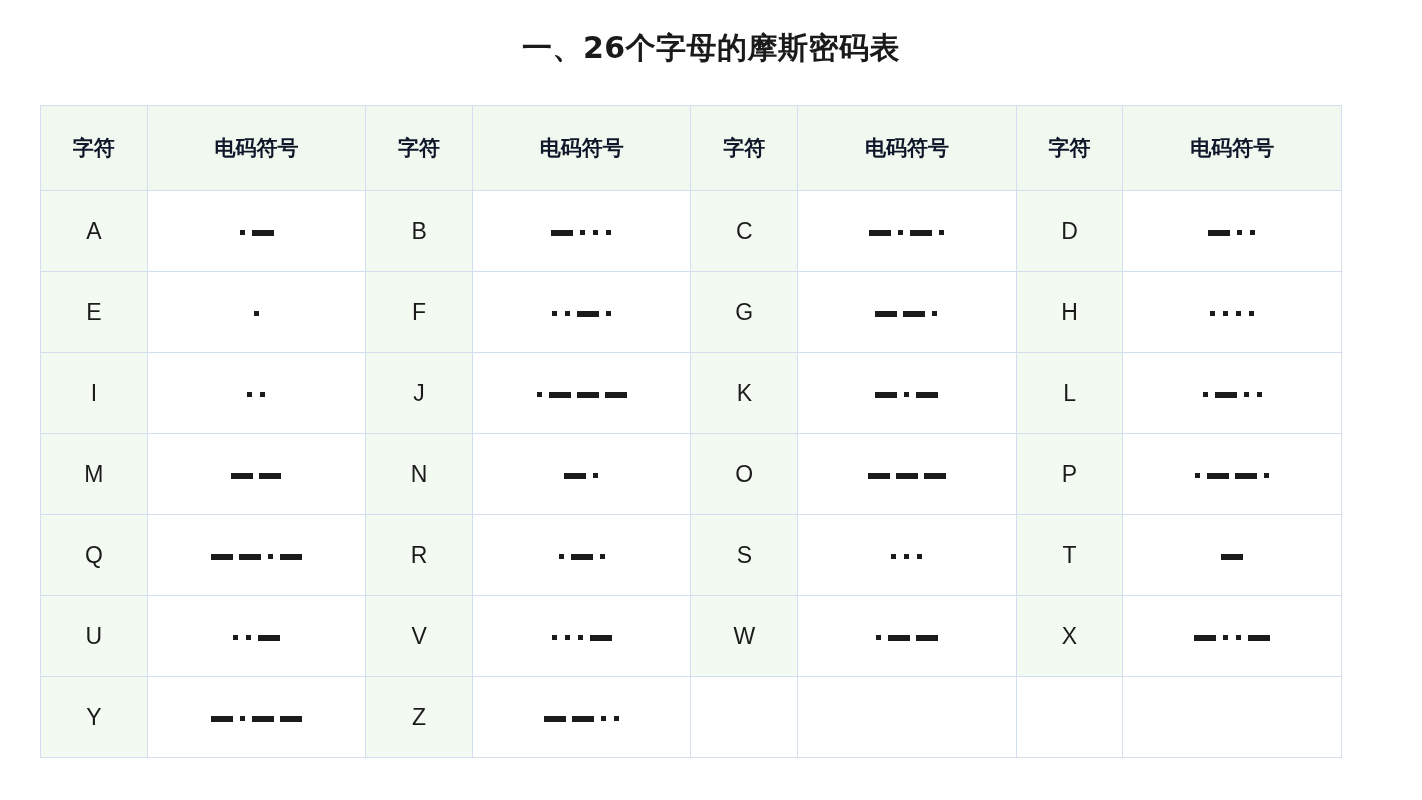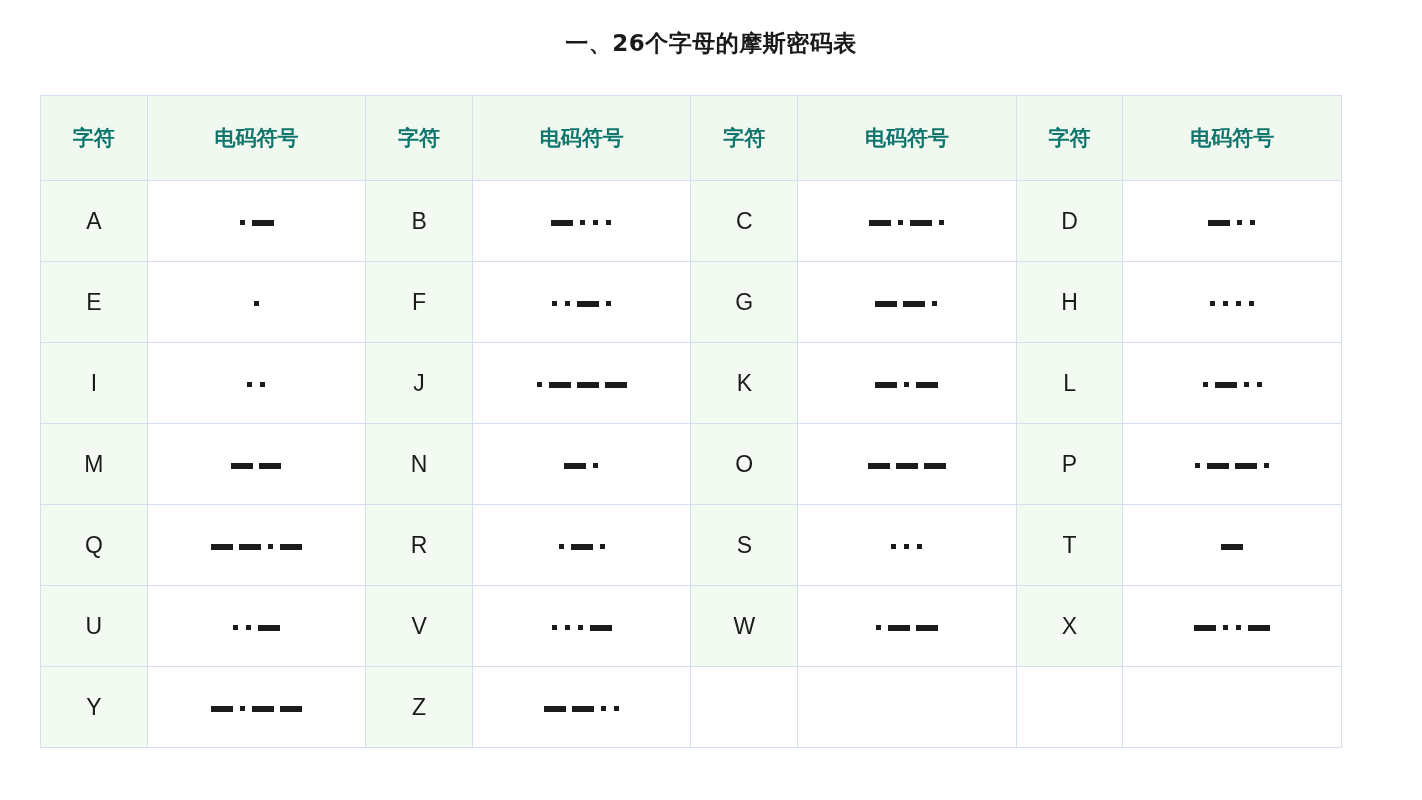--- a/index.html
+++ b/index.html
@@ -15,21 +15,21 @@
     overflow: hidden;
   }
   .page {
     position: relative;
     width: 1422px;
     height: 800px;
     box-sizing: border-box;
   }
   .title {
     text-align: center;
-    font-size: 23px;
+    font-size: 30px;
     font-weight: bold;
     color: #1a1a1a;
     letter-spacing: 0.5px;
     margin: 28px 0 0 0;
     font-family: "DejaVu Sans", "Liberation Sans", sans-serif;
   }
   .table-wrap {
     margin: 36px 40px 0 40px;
     width: 1302px;
   }
@@ -48,21 +48,21 @@
     font-weight: normal;
     color: #1b1b1b;
     background: #ffffff;
     padding: 0;
   }
   table.morse thead th {
     background: #f1f8ef;
     font-weight: bold;
     font-size: 21px;
     height: 84px;
-    color: #0f766e;
+    color: #0f172a;
   }
   table.morse td.charcell {
     background: #f3faf1;
     font-size: 23px;
   }
   table.morse td.codecell {
     background: #ffffff;
     font-size: 26px;
     letter-spacing: 2px;
     font-weight: bold;

